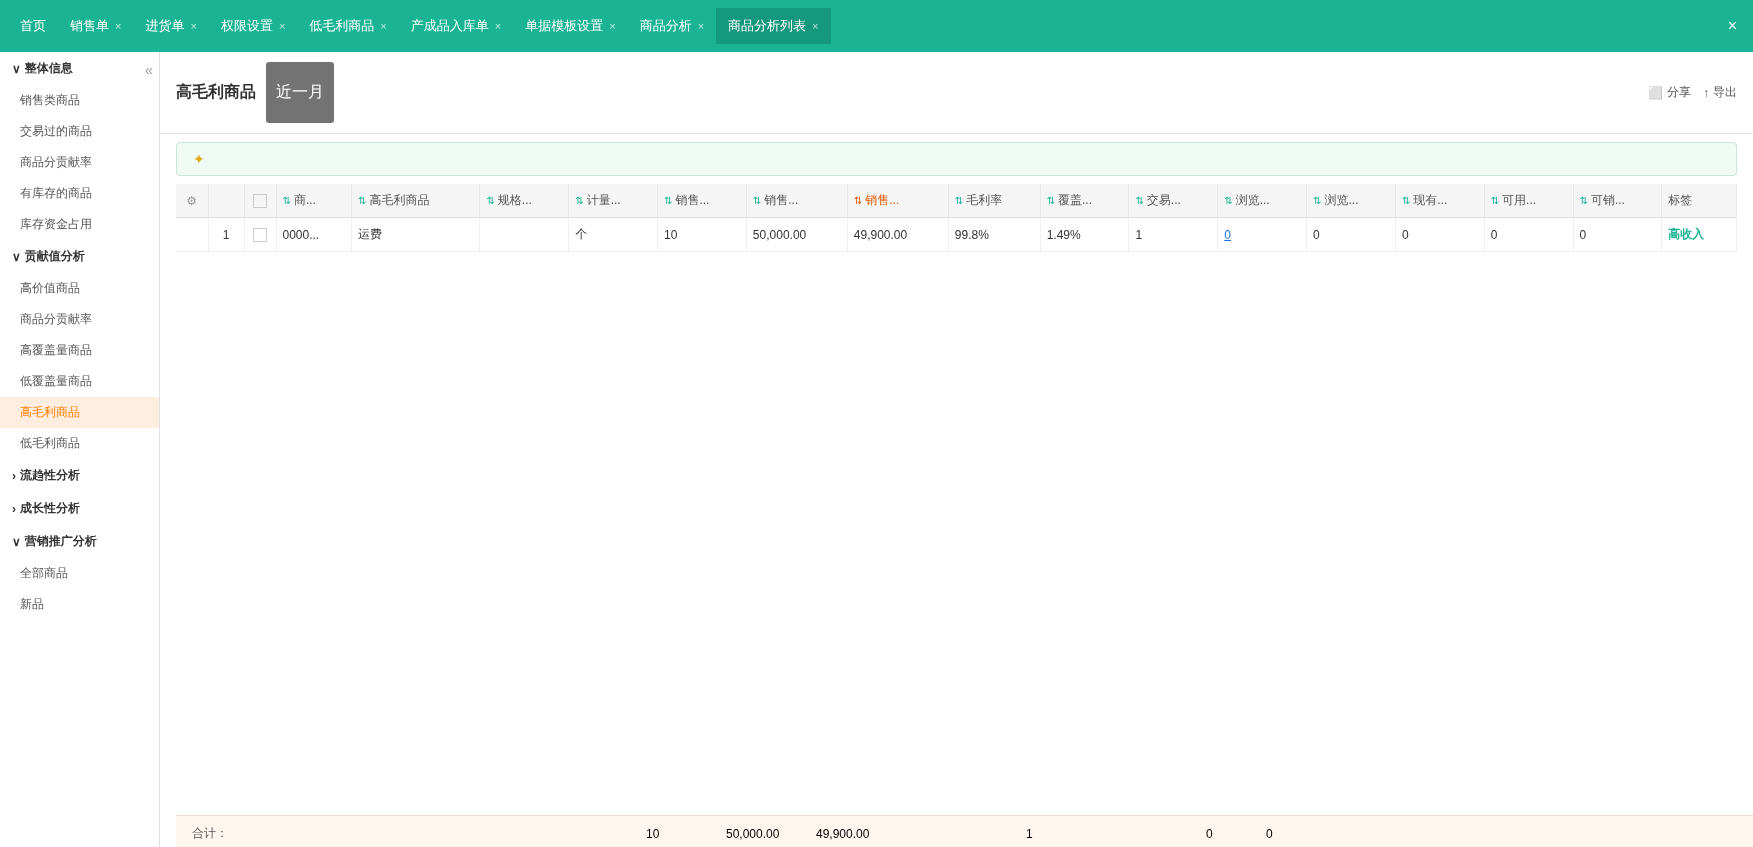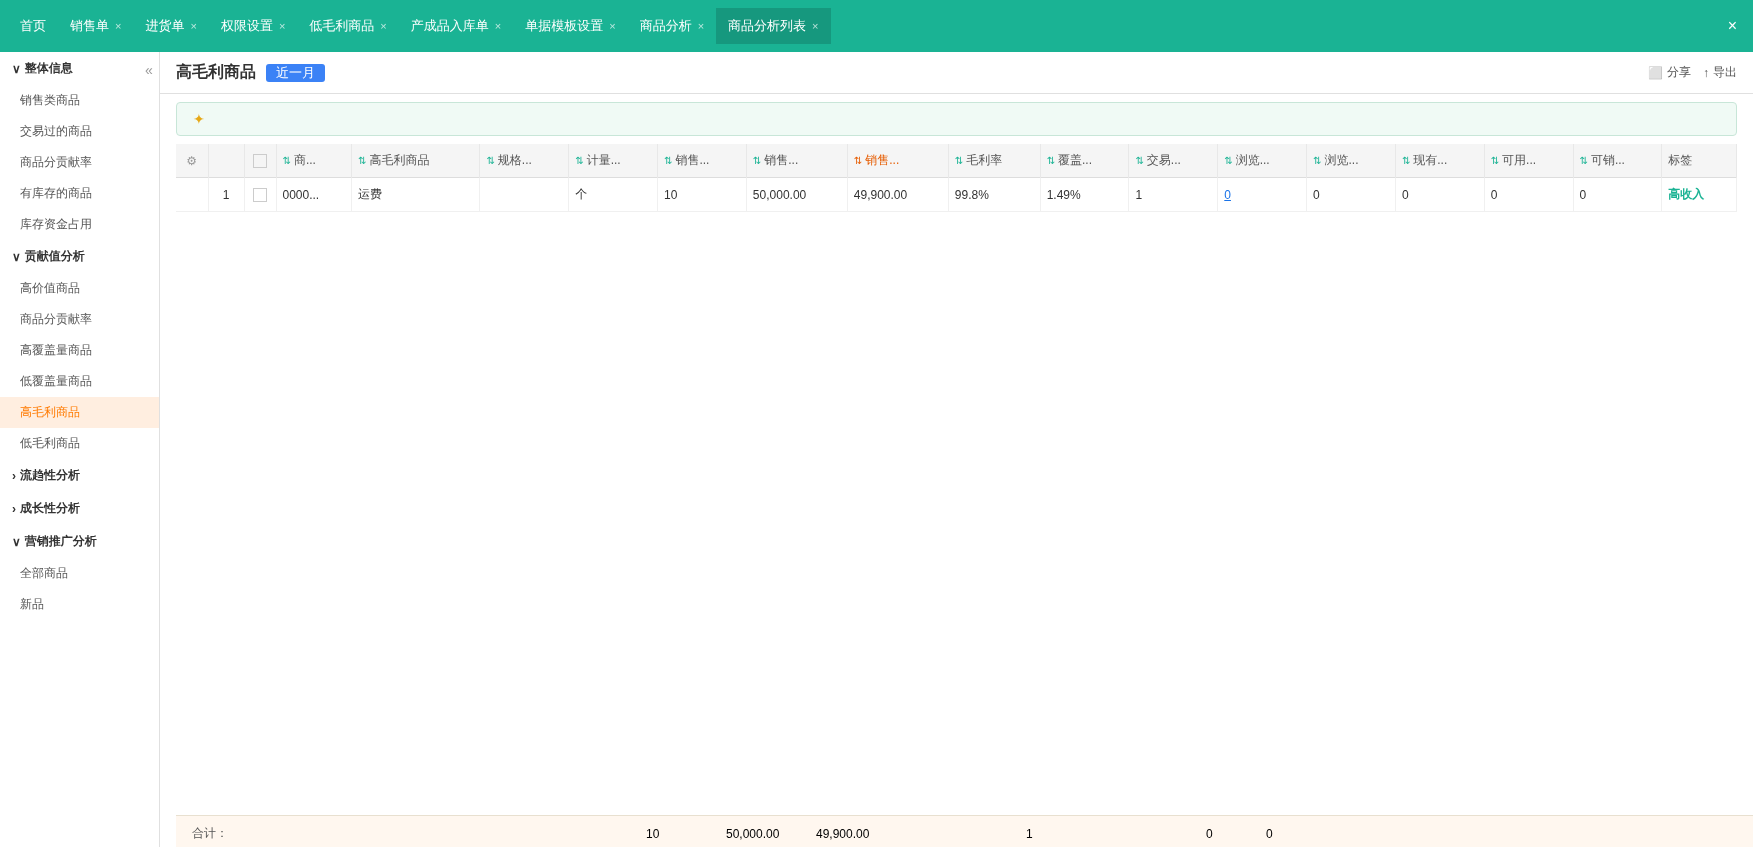--- a/index.html
+++ b/index.html
@@ -101,27 +101,27 @@
       padding: 10px 16px;
       gap: 10px;
       border-bottom: 1px solid #e0e0e0;
     }
     .content-title {
       font-size: 16px;
       font-weight: bold;
       color: #333;
     }
     .date-filter-btn {
-      background: #3b82f6;
+      background: #737373;
       color: white;
       border: none;
-      padding: 0 10px;
+      padding: 20px 10px;
       border-radius: 3px;
       cursor: pointer;
-      font-size: 13px;
+      font-size: 16px;
     }
     .search-box {
       display: flex;
       align-items: center;
       border: 1px solid #ddd;
       border-radius: 4px;
       padding: 3px 8px;
       gap: 4px;
       flex: 1;
       max-width: 300px;

